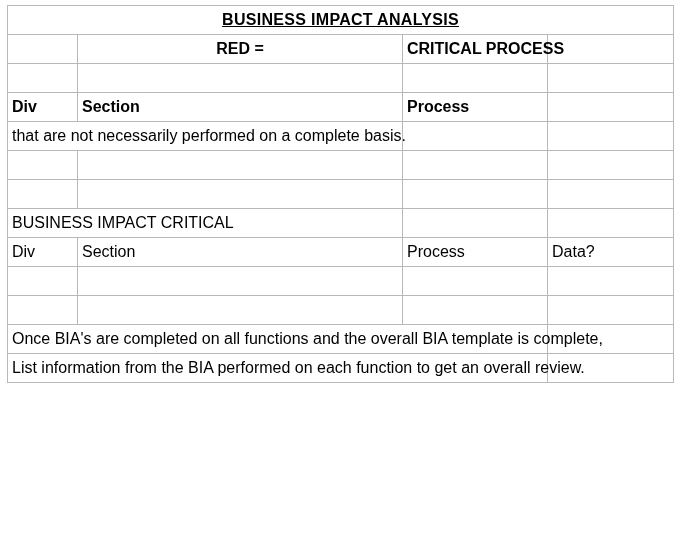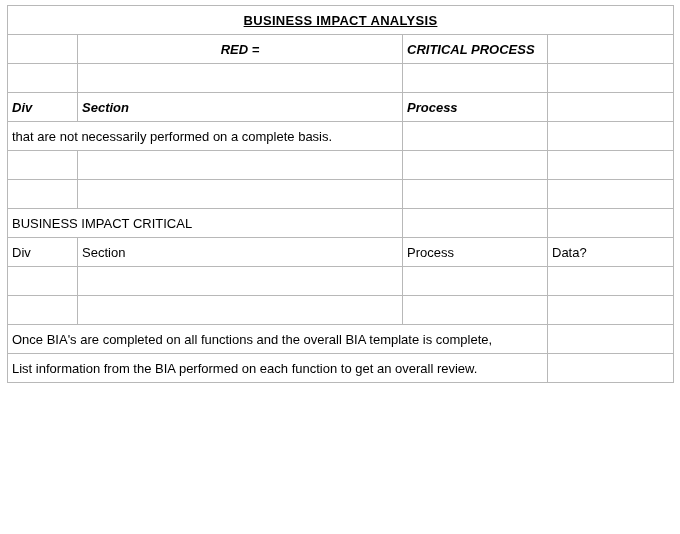--- a/index.html
+++ b/index.html
@@ -24,21 +24,21 @@
     border-collapse: collapse;
     table-layout: fixed;
     width: 666px;
     margin-left: 7px;
     margin-top: 5px;
   }
   table.grid td {
     border: 1px solid #b8b8b8;
     height: 28px;
     padding: 0 4px;
-    font-size: 13px;
+    font-size: 16px;
     vertical-align: middle;
     white-space: nowrap;
     overflow: visible;
   }
   
   col.c1 { width: 70px; }
   col.c2 { width: 325px; }
   col.c3 { width: 145px; }
   col.c4 { width: 126px; }
 
@@ -47,21 +47,21 @@
     height: 26px;
     padding: 0;
   }
   .title {
     text-align: center;
     font-weight: bold;
     font-size: 16.5px;
     letter-spacing: 0.3px;
     text-decoration: underline;
   }
-  .bold { font-weight: bold; font-style: italic; }
+  .bold { font-weight: bold; }
   .center { text-align: center; }
   .spanwide { white-space: nowrap; }
 </style>
 </head>
 <body>
 
 <div class="sheet">
 
   <table class="grid">
     <colgroup>

